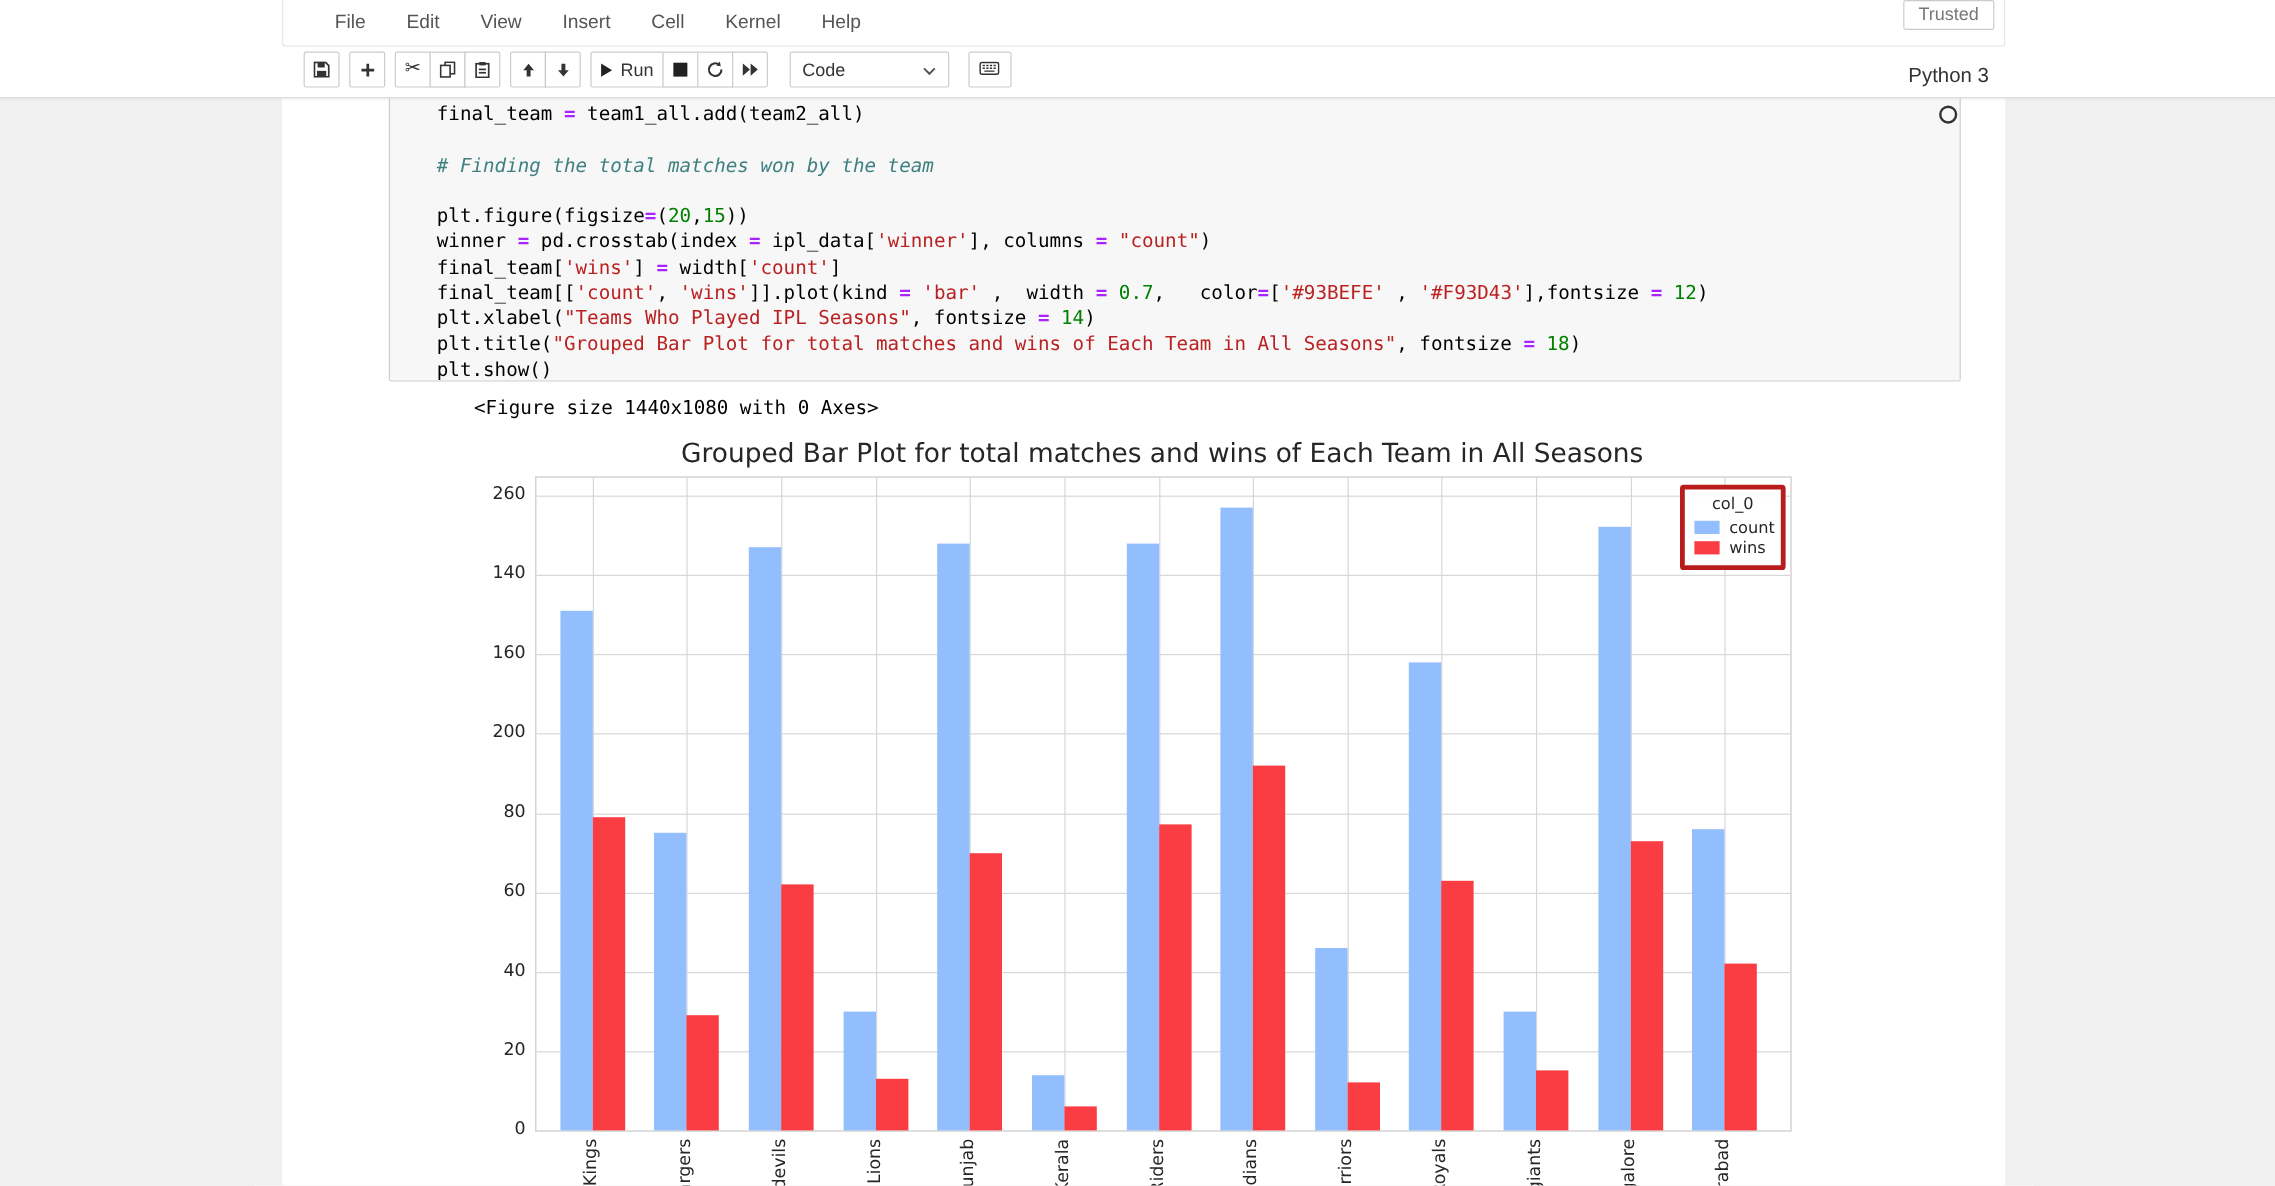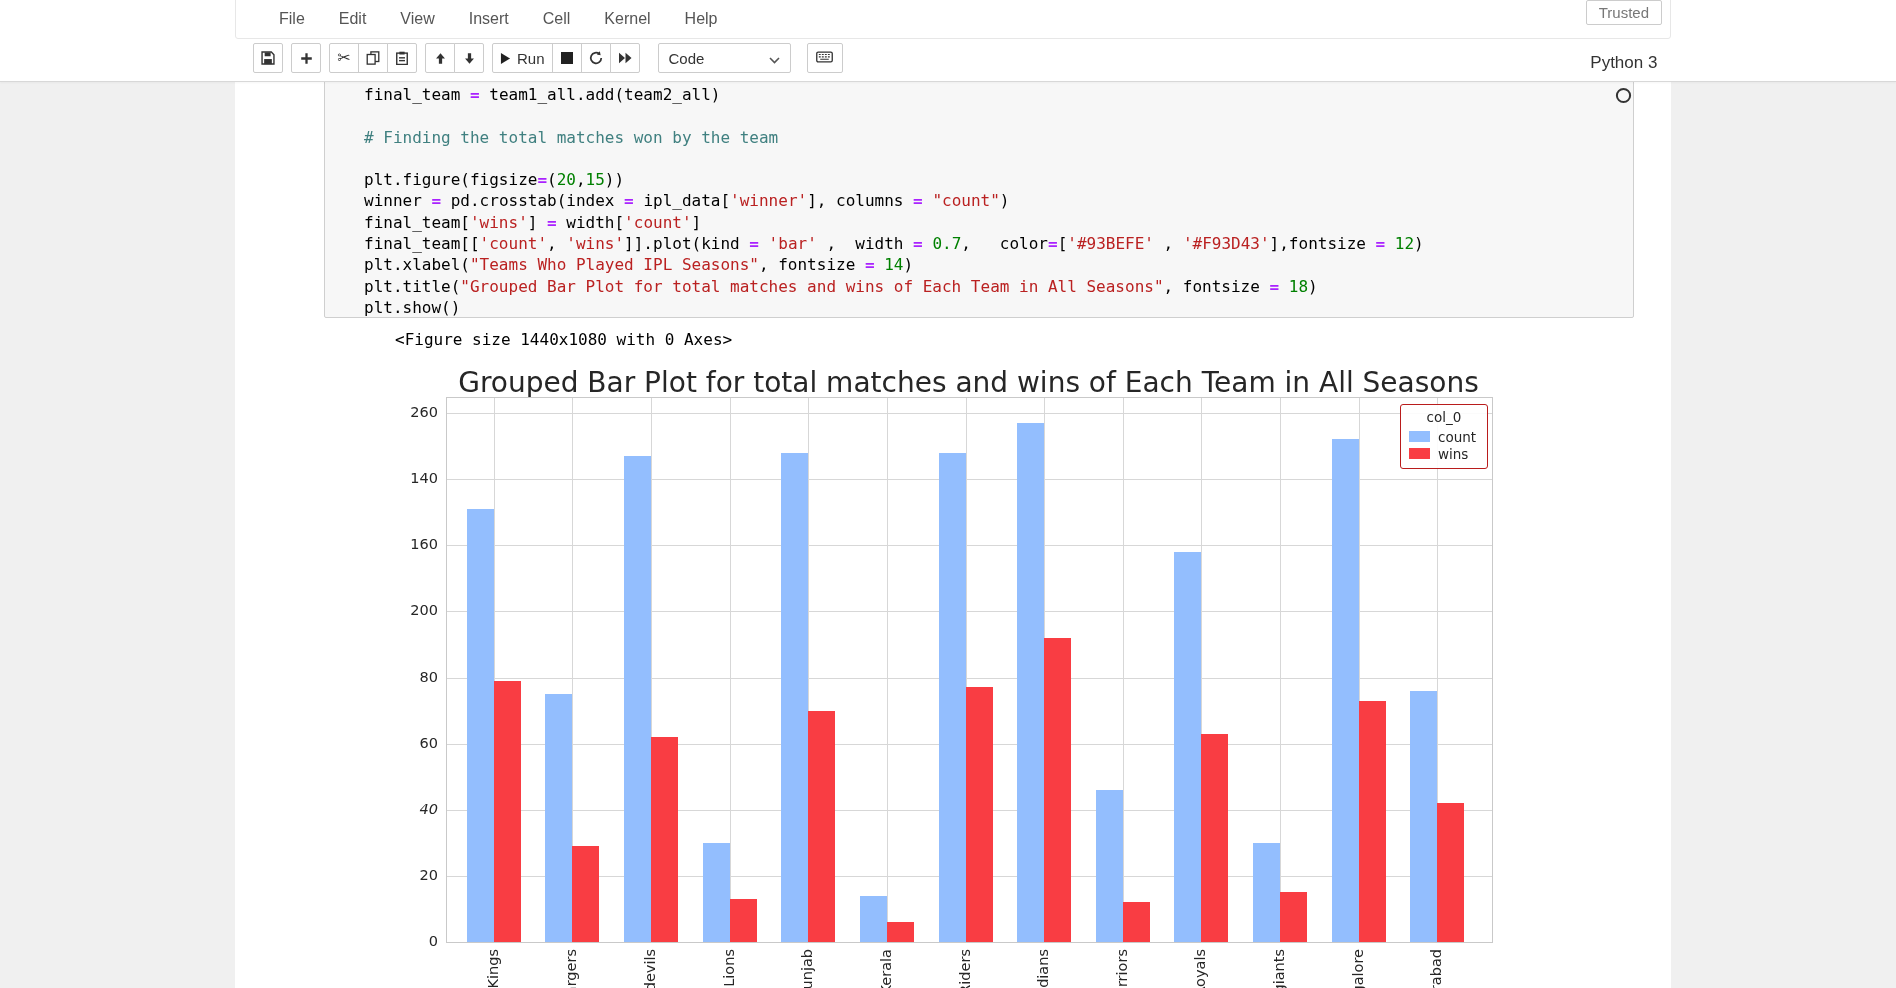--- a/index.html
+++ b/index.html
@@ -39,40 +39,40 @@
 
   
   #cell-input{position:absolute;left:324px;top:78px;width:1310px;height:240px;box-sizing:border-box;
               background:#f7f7f7;border:1px solid #cfcfcf;border-radius:2px;z-index:5;}
   #code-lines{padding:5px 8px 0 39px;font-family:"DejaVu Sans Mono",monospace;font-size:16px;}
   .code-line{height:21.3px;line-height:21.3px;white-space:pre;}
   .tk-v{color:#000000;}
   .tk-o{color:#AA22FF;font-weight:bold;}
   .tk-n{color:#008000;}
   .tk-s{color:#BA2121;}
-  .tk-c{color:#408080;}
+  .tk-c{color:#408080;font-style:italic;}
 
   #out-text{position:absolute;left:395px;top:330px;font-family:"DejaVu Sans Mono",monospace;
             font-size:16px;color:#000;white-space:pre;z-index:5;}
 
   
   #figure{position:absolute;left:380px;top:352px;width:1140px;height:636px;z-index:4;overflow:visible;
           font-family:"DejaVu Sans",sans-serif;}
   #chart-title{position:absolute;left:66px;top:14px;width:1045px;text-align:center;
-               font-size:28px;color:#262626;}
+               font-size:22px;color:#262626;}
   #plot-area{position:absolute;left:66px;top:45px;width:1045px;height:544px;background:#fff;
              border:1px solid #c9c9c9;box-sizing:content-box;}
   .hgrid{position:absolute;left:0;width:1045px;height:1px;background:#d7d7d7;}
   .vgrid{position:absolute;top:0;width:1px;height:544px;background:#d7d7d7;}
   .bar{position:absolute;bottom:0;width:27px;}
   .ytick{position:absolute;width:54px;text-align:right;font-size:14.5px;color:#262626;line-height:20px;}
   .xtick{position:absolute;width:220px;height:22px;line-height:22px;text-align:right;font-size:14.5px;
          color:#262626;transform-origin:top right;transform:rotate(-90deg);white-space:nowrap;}
   #legend{position:absolute;left:1020px;top:52px;width:88px;box-sizing:border-box;background:rgba(255,255,255,0.9);
-          border:1px solid #b91c1c;border-radius:3px;padding:4px 8px 6px 8px;}
+          border:4px solid #b91c1c;border-radius:3px;padding:4px 8px 6px 8px;}
   .legend-title{text-align:center;font-size:13.5px;color:#262626;margin-bottom:3px;}
   .legend-row{display:flex;align-items:center;height:17px;}
   .legend-swatch{width:21px;height:11px;margin-right:8px;flex:none;}
   .legend-label{font-size:13.5px;color:#262626;}
 </style>
 </head>
 <body>
 
 <div id="nb-panel"></div>
 
@@ -153,21 +153,21 @@
           <span class="legend-label">count</span>
         </div>
         <div class="legend-row">
           <div class="legend-swatch" style="background: rgb(249, 61, 67);"></div>
           <span class="legend-label">wins</span>
         </div>
       </div>
   </div>
 <div class="ytick" style="left: 4px; top: 579px;">0</div>
     <div class="ytick" style="left: 4px; top: 512.9px;">20</div>
-    <div class="ytick" style="left: 4px; top: 446.8px; font-style: italic;">40</div>
+    <div class="ytick" style="left: 4px; top: 446.8px;">40</div>
     <div class="ytick" style="left: 4px; top: 380.6px;">60</div>
     <div class="ytick" style="left: 4px; top: 314.5px; text-align: right;">80</div>
     <div class="ytick" style="left: 4px; top: 248.4px;">200</div>
     <div class="ytick" style="left: 4px; top: 182.3px;">160</div>
     <div class="ytick" style="left: 4px; top: 116.1px;">140</div>
     <div class="ytick" style="left: 4px; top: 50px;">260</div>
     <div class="xtick" style="left: -118.5px; top: 597px;">Chennai Super Kings</div>
     <div class="xtick" style="left: -39.8px; top: 597px;">Deccan Chargers</div>
     <div class="xtick" style="left: 38.8px; top: 597px;">Delhi Daredevils</div>
     <div class="xtick" style="left: 117.5px; top: 597px;">Gujarat Lions</div>

